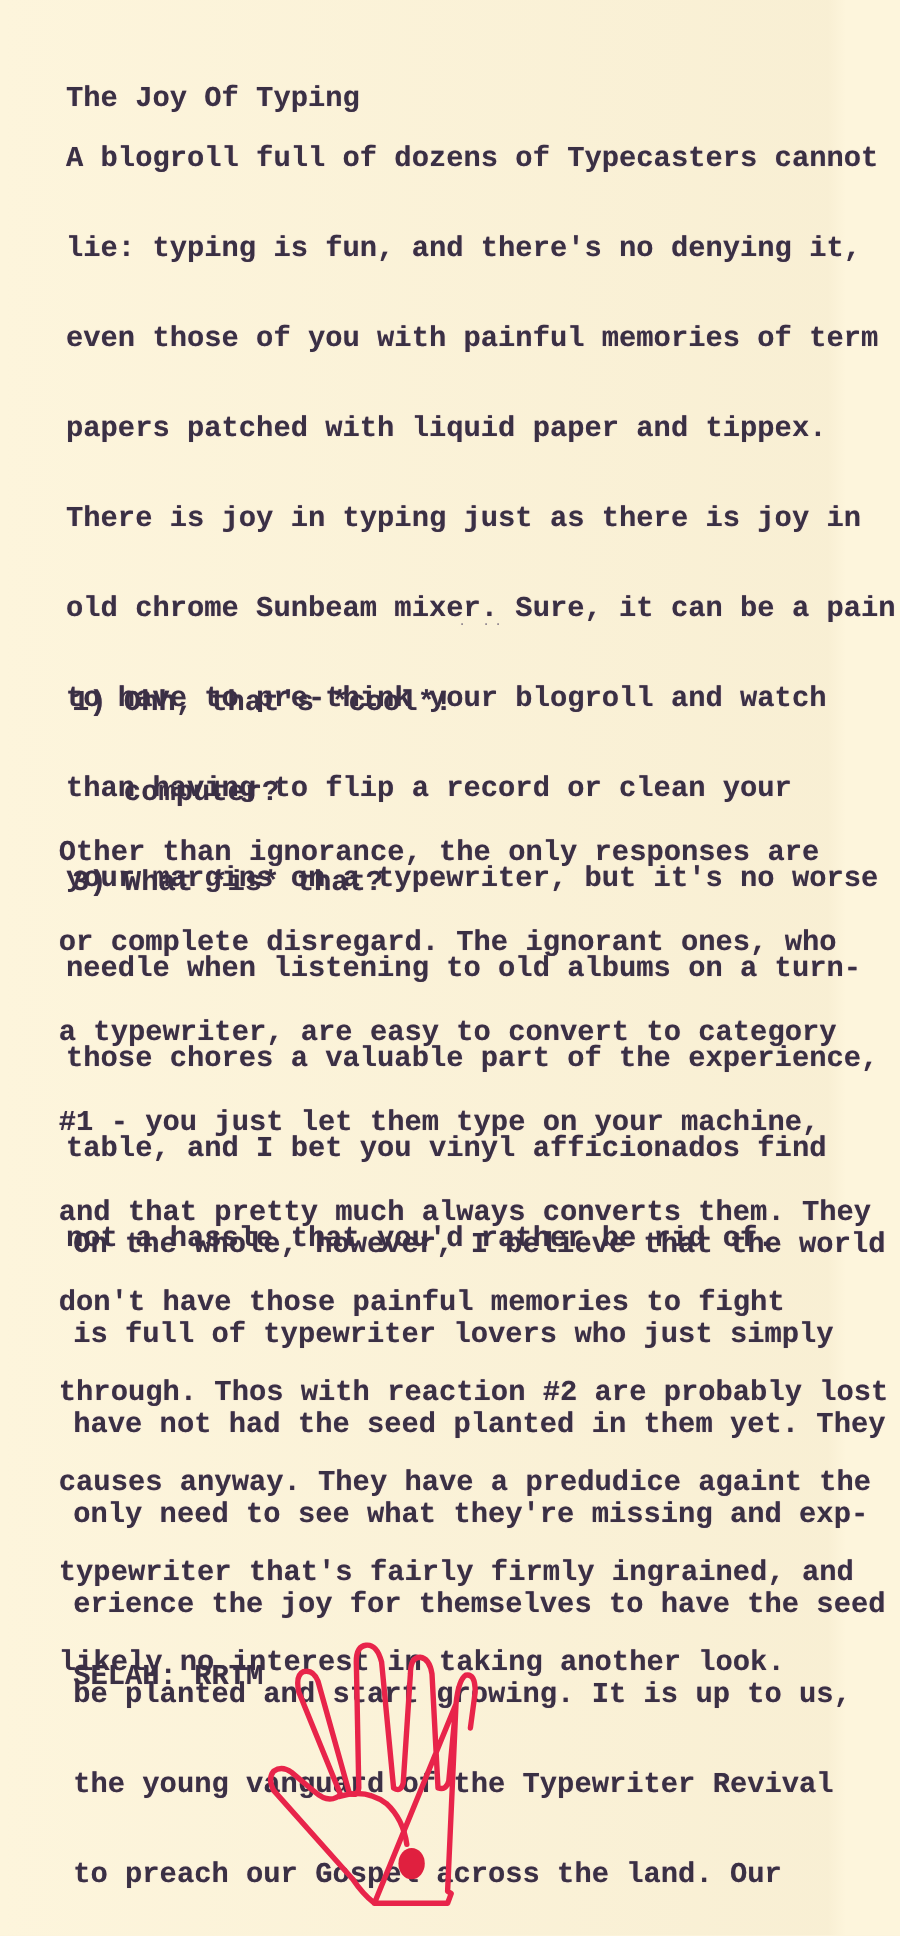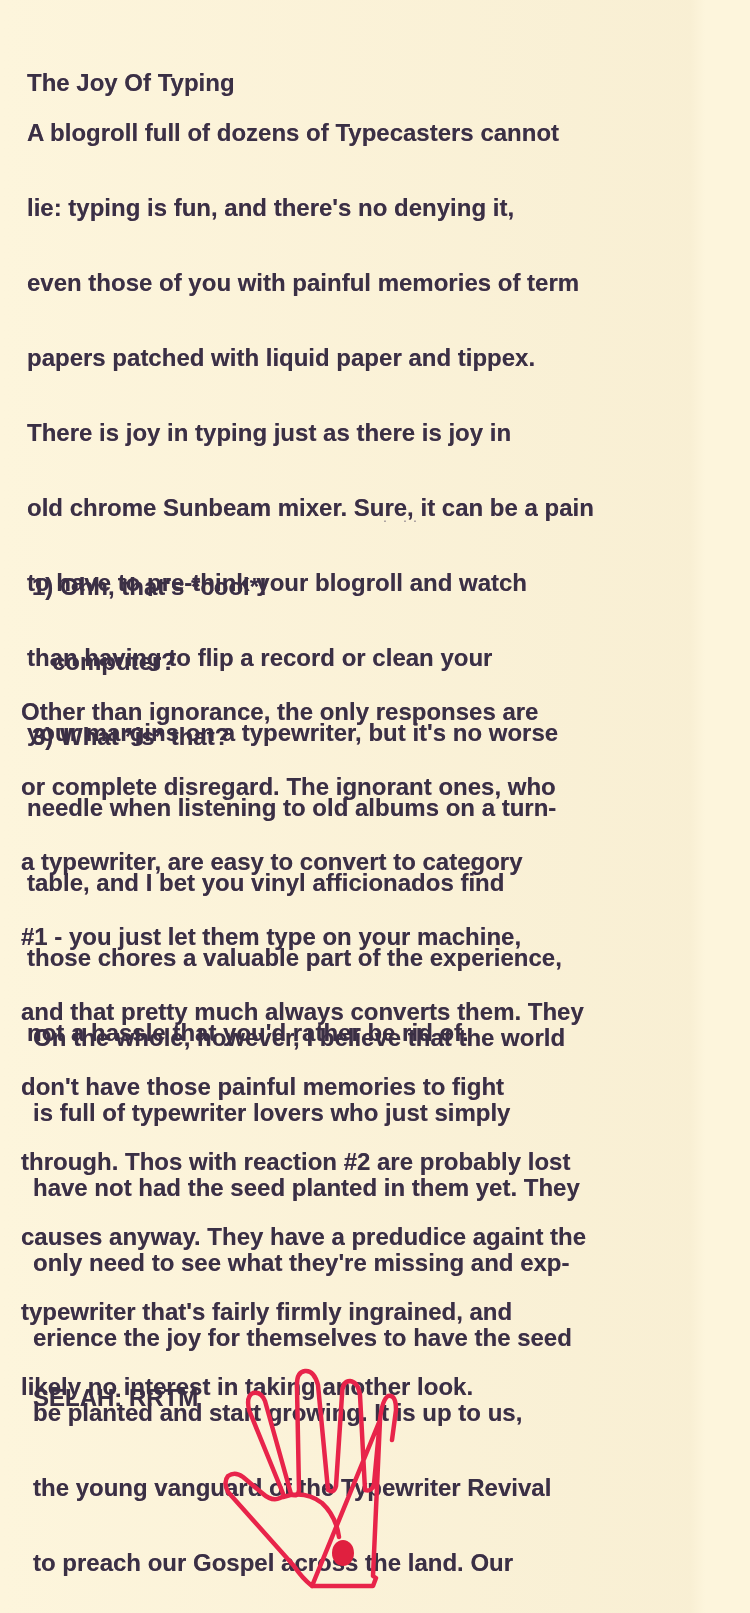--- a/index.html
+++ b/index.html
@@ -16,30 +16,31 @@
     .paper {
       position: absolute;
       left: 0; top: 0;
       width: 750px; height: 1613px;
       background:
         linear-gradient(90deg, rgba(255,255,255,0) 0px, rgba(240,228,196,0.35) 690px, rgba(240,228,196,0.0) 705px, rgba(252,243,217,0) 750px),
         #fdf5dc;
     }
     .text {
       position: absolute;
-      font-family: Liberation Sans, sans-serif;
+      font-family: Liberation Mono, monospace;
       font-size: 24px;
       letter-spacing: 0px;
       line-height: 25px;
       color: #3a3044;
       font-weight: bold;
       white-space: pre;
       text-shadow: 0 0 0.6px rgba(90,40,110,0.55);
       transform: scaleX(1.0);
       transform-origin: left top;
+      margin-left: 28px;
     }
     .line {
       display: block;
       height: 25px;
     }
     .title { left: 27px; top: 20px; }
     .p1 { left: 27px; top: 70px; }
     .p2 { left: 32px; top: 447px; }
     .list { left: 32px; top: 524px; }
     .p3 { left: 21px; top: 649px; }
@@ -74,22 +75,22 @@
     <span class="line">A blogroll full of dozens of Typecasters cannot</span>
     <span class="line">lie: typing is fun, and there's no denying it,</span>
     <span class="line">even those of you with painful memories of term</span>
     <span class="line">papers patched with liquid paper and tippex.</span>
     <span class="line">There is joy in typing just as there is joy in</span>
     <span class="line">old chrome Sunbeam mixer. Sure, it can be a pain</span>
     <span class="line">to have to pre-think your blogroll and watch</span>
     <span class="line">than having to flip a record or clean your</span>
     <span class="line">your margins on a typewriter, but it's no worse</span>
     <span class="line">needle when listening to old albums on a turn-</span>
+    <span class="line">those chores a valuable part of the experience,</span>
     <span class="line">table, and I bet you vinyl afficionados find</span>
-    <span class="line">those chores a valuable part of the experience,</span>
     <span class="line">not a hassle that you'd rather be rid of.</span>
   </div>
 
 
   <div class="stray-dots">. ..</div>
 
   <div class="text list">
     <span class="line">1) Ohh, that's *cool*!</span>
     <span class="line">   computer?</span>
     <span class="line">3) What *is* that?</span>

